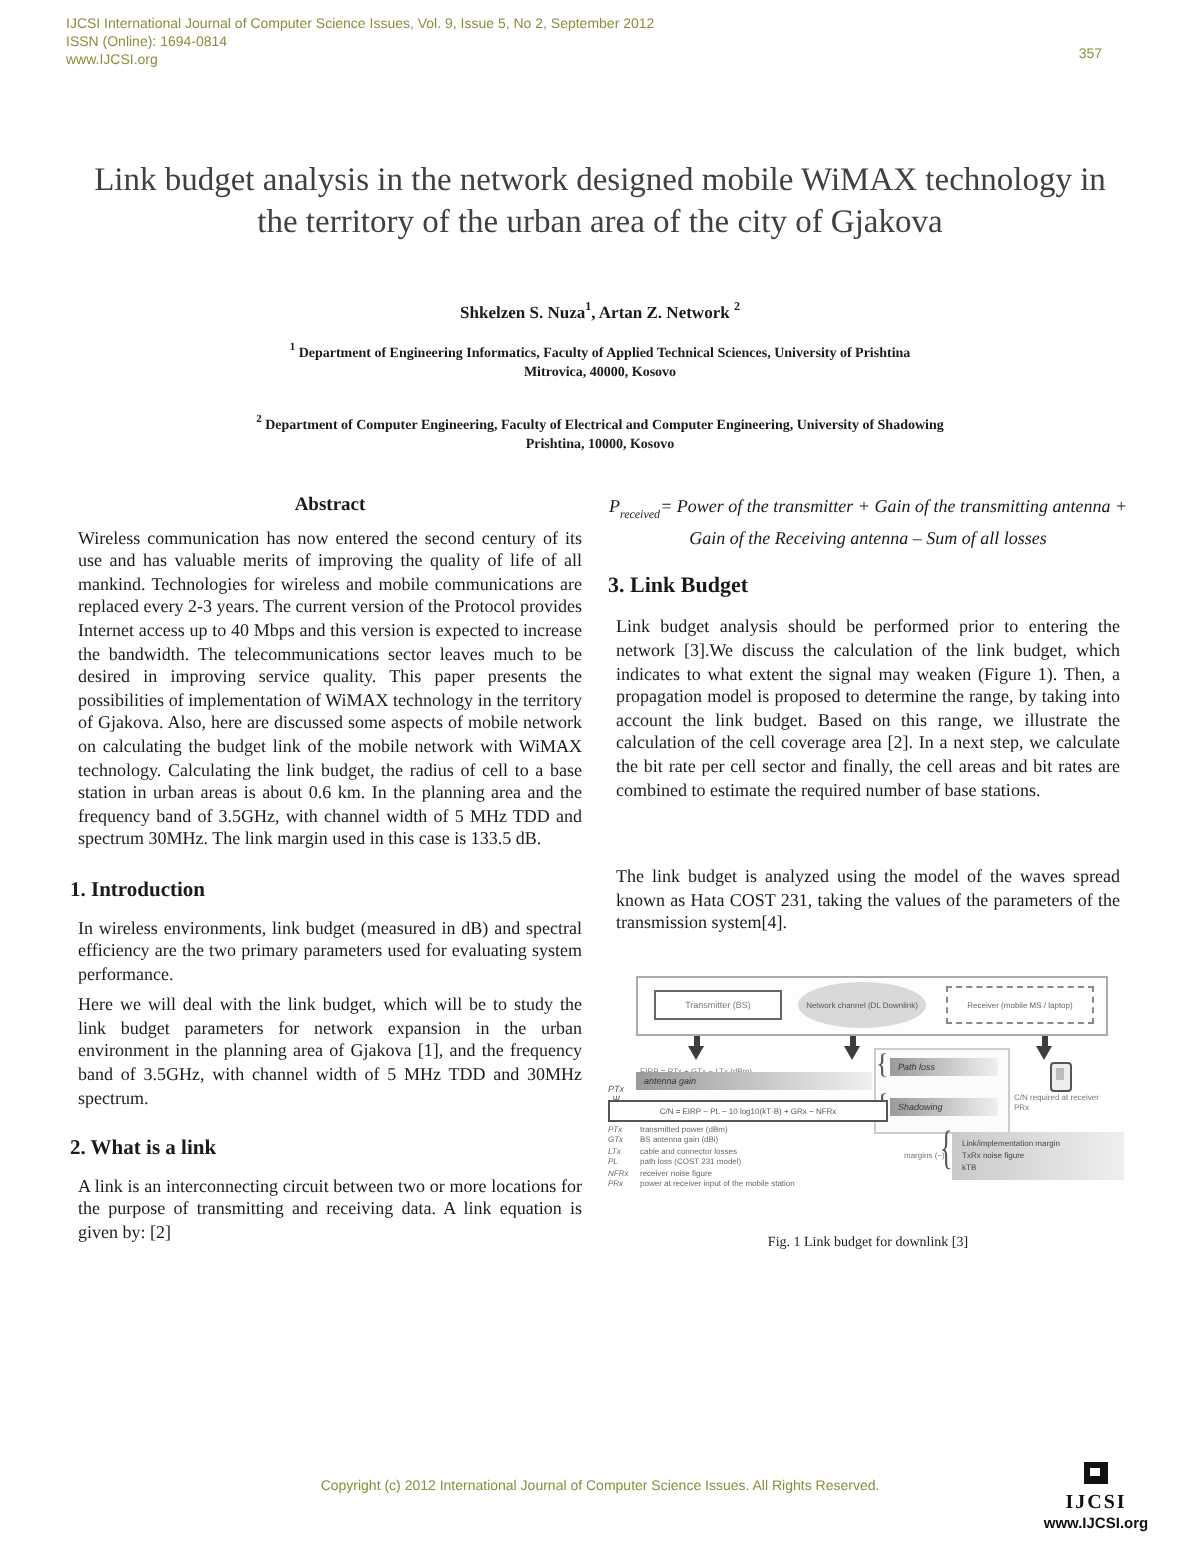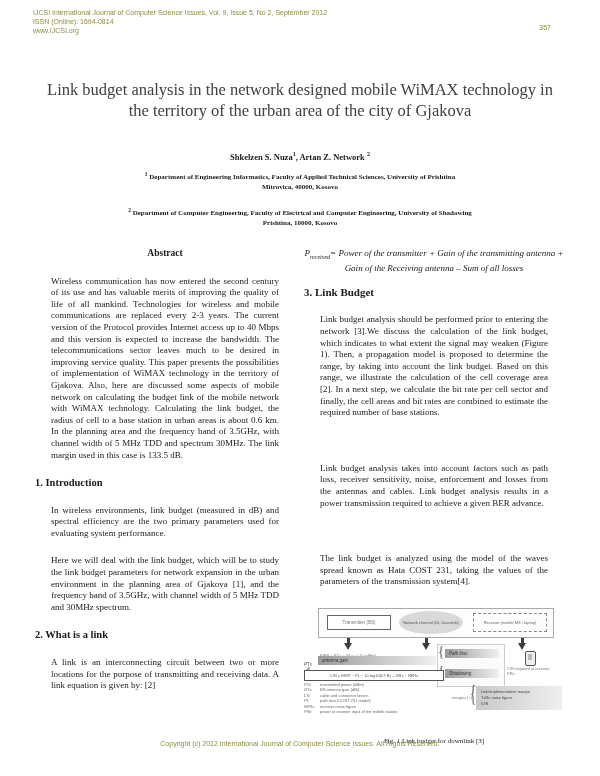--- a/index.html
+++ b/index.html
@@ -20,21 +20,21 @@
   .authors sup{font-size:6px;}
   .affil{position:absolute;left:60px;width:480px;text-align:center;
        font-weight:bold;font-size:7px;line-height:9.5px;}
   .affil sup{font-size:5.5px;}
   .affil1{top:170px;}
   .affil2{top:206px;}
   
   .columns{position:absolute;top:248px;left:35px;width:530px;display:flex;gap:9px;}
   .col{width:260px;font-size:9px;line-height:11.6px;text-align:justify;}
   .abs-head{text-align:center;font-weight:bold;font-size:9.5px;margin:0 0 3px 0;}
-  .col p{margin:16px;}
+  .col p{margin:4px;}
   .kw i{margin-left:2px;}
   h3.sec{font-size:10.5px;margin:14px 0 7px 0;}
   h3.sec3{font-size:11px;margin:12px 0 9px 0;}
   .gap{height:12px;}
   .formula{text-align:center;font-size:9px;line-height:11.5px;font-style:italic;margin-bottom:2px;}
   .formula sub{font-size:6px;}
   
   .figwrap{margin-top:20px;}
   .figure{position:relative;width:260px;height:122px;font-family:"Liberation Sans",sans-serif;color:#444;}
   .f-top{position:absolute;left:14px;top:0;width:234px;height:28px;border:1px solid #aaa;background:#fdfdfd;}
@@ -120,21 +120,20 @@
     </div>
 
     <div class="col">
       <div class="formula">
         <span>P</span><sub>received</sub><span>= Power of the transmitter + Gain of the transmitting antenna + Gain of the Receiving antenna – Sum of all losses</span>
       </div>
 
       <h3 class="sec sec3">3. Link Budget</h3>
       <p>Link budget analysis should be performed prior to entering the network [3].We discuss the calculation of the link budget, which indicates to what extent the signal may weaken (Figure 1). Then, a propagation model is proposed to determine the range, by taking into account the link budget. Based on this range, we illustrate the calculation of the cell coverage area [2]. In a next step, we calculate the bit rate per cell sector and finally, the cell areas and bit rates are combined to estimate the required number of base stations.</p>
       <div class="gap"></div>
-      <p>Link budget analysis takes into account factors such as path loss, receiver sensitivity, noise, enforcement and losses from the antennas and cables. Link budget analysis results in a power transmission required to achieve a given BER advance.</p>
       <div class="gap"></div>
       <p>The link budget is analyzed using the model of the waves spread known as Hata COST 231, taking the values of the parameters of the transmission system[4].</p>
 
       <div class="figwrap">
         <div class="figure">
           <div class="f-top">
             <div class="f-tx">Transmitter (BS)</div>
             <div class="f-cloud">Network channel (DL Downlink)</div>
             <div class="f-rx">Receiver (mobile MS / laptop)</div>
           </div>
@@ -179,14 +178,19 @@
             <div>TxRx noise figure</div>
             <div>kTB</div>
           </div>
         </div>
         <div class="f-caption">Fig. 1 Link budget for downlink [3]</div>
       </div>
     </div>
   </div>
 
   <div class="footer">Copyright (c) 2012 International Journal of Computer Science Issues. All Rights Reserved.</div>
+  <div class="logo">
+    <span class="logo-icon"></span>
+    <div class="logo-name">IJCSI</div>
+    <div class="logo-url">www.IJCSI.org</div>
+  </div>
 
 </div>
 
 </body></html>

